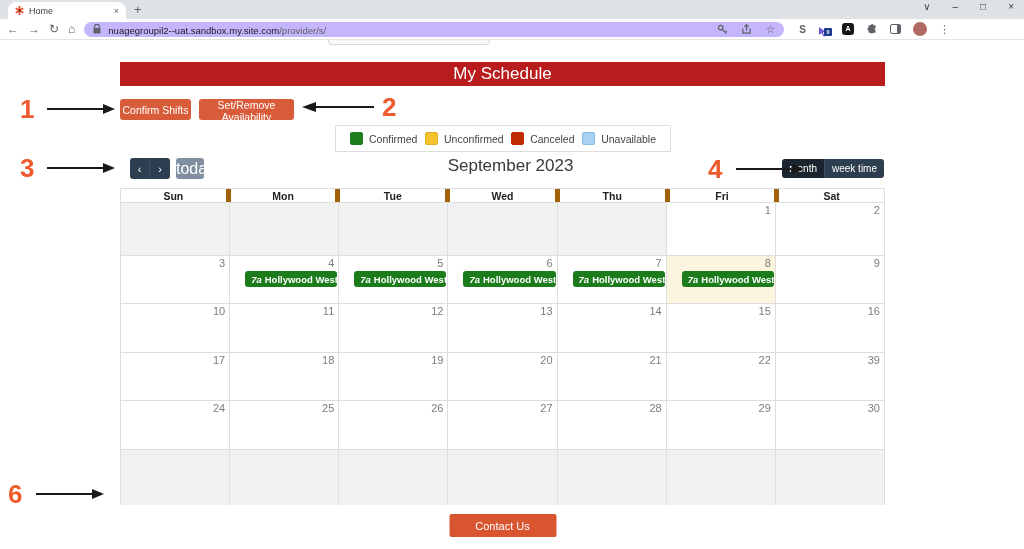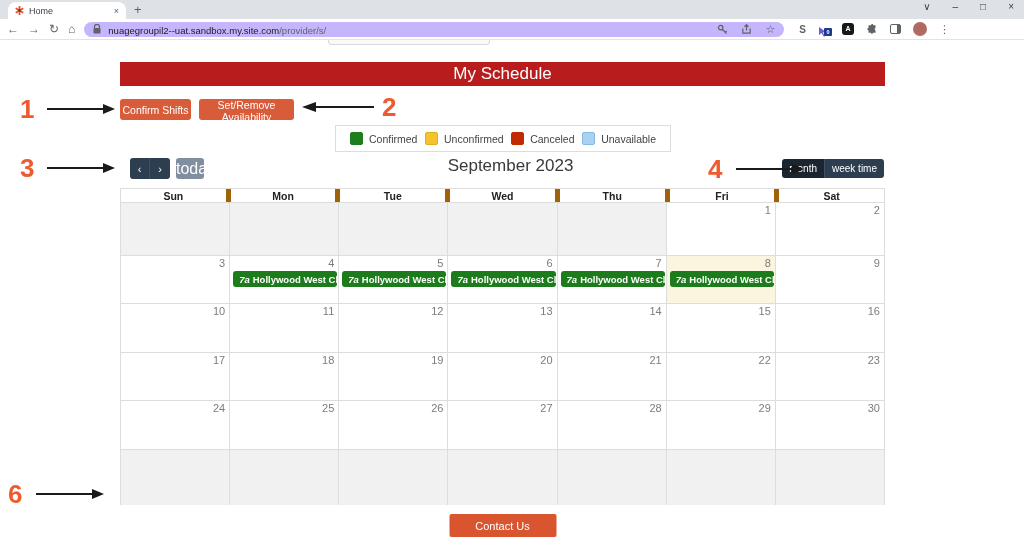--- a/index.html
+++ b/index.html
@@ -57,21 +57,21 @@
   .dow-row { display:flex; height:14px; border-bottom:1px solid #ddd; }
   .dow { flex:1; text-align:center; font-size:10.5px; font-weight:bold; color:#222; line-height:14px; border-right:5px solid #a16207; }
   .dow:last-child { border-right:none; }
   .week-row { display:flex; border-bottom:1px solid #ddd; }
   .week-row:last-child { border-bottom:none; }
   .cell { flex:1; border-right:1px solid #ddd; position:relative; background:#fff; overflow:hidden; }
   .cell:last-child { border-right:none; }
   .cell.out { background:#f1f1f1; }
   .cell.today { background:#fbf5df; }
   .datenum { position:absolute; right:4px; top:1px; font-size:11px; color:#7c7c7c; }
-  .event { margin:15px 1px 0 3px; height:16px; background:#1c7c1c; border-radius:3px; color:#fff; display:flex; align-items:center; padding:0 3px; gap:3px; white-space:nowrap; overflow:hidden; }
+  .event { margin:15px 1px 0 15px; height:16px; background:#1c7c1c; border-radius:3px; color:#fff; display:flex; align-items:center; padding:0 3px; gap:3px; white-space:nowrap; overflow:hidden; }
   .event .etime { font-size:9.5px; font-weight:bold; font-style:italic; }
   .event .etitle { font-size:9.5px; font-weight:bold; }
 
   .contact-btn { position:absolute; top:474px; left:50%; transform:translateX(-50%); width:107px; height:23px; background:#d8552f; color:#fff; border:none; border-radius:2px; font-size:11px; font-family:"Liberation Sans",sans-serif; cursor:pointer; }
 
   
   .ann-num { position:absolute; color:#ee5b2f; font-size:26px; font-weight:bold; line-height:26px; }
   .ann-arrow { position:absolute; }
   .n1 { left:20px; top:96px; } .a1 { left:47px; top:103px; }
   .n2 { left:382px; top:94px; } .a2 { left:302px; top:101px; }
@@ -305,21 +305,21 @@
         <div class="cell">
           <span class="datenum">20</span>
         </div>
         <div class="cell">
           <span class="datenum">21</span>
         </div>
         <div class="cell">
           <span class="datenum">22</span>
         </div>
         <div class="cell">
-          <span class="datenum">23</span>
+          <span class="datenum">39</span>
         </div>
       </div>
       <div class="week-row" style="height: 49px;">
         <div class="cell">
           <span class="datenum">24</span>
         </div>
         <div class="cell">
           <span class="datenum">25</span>
         </div>
         <div class="cell">

